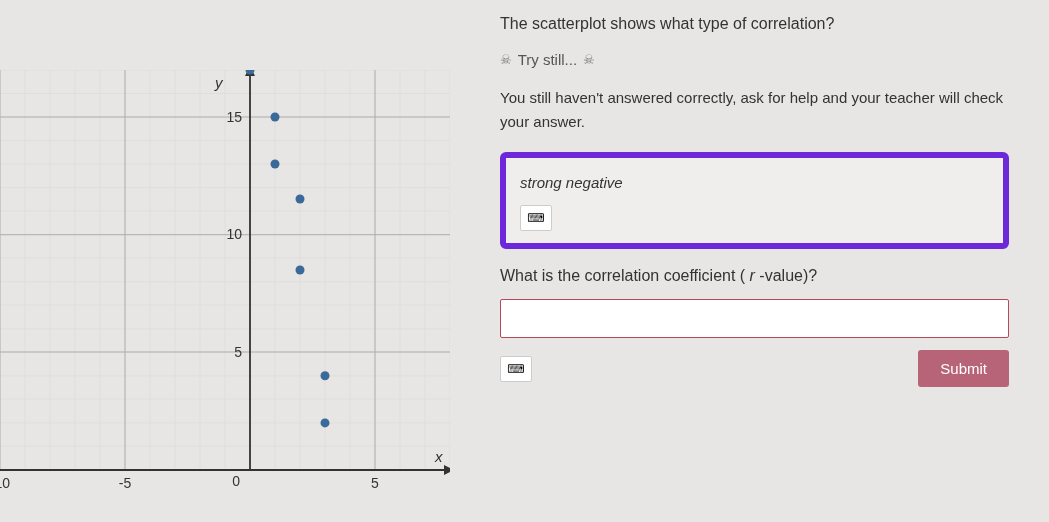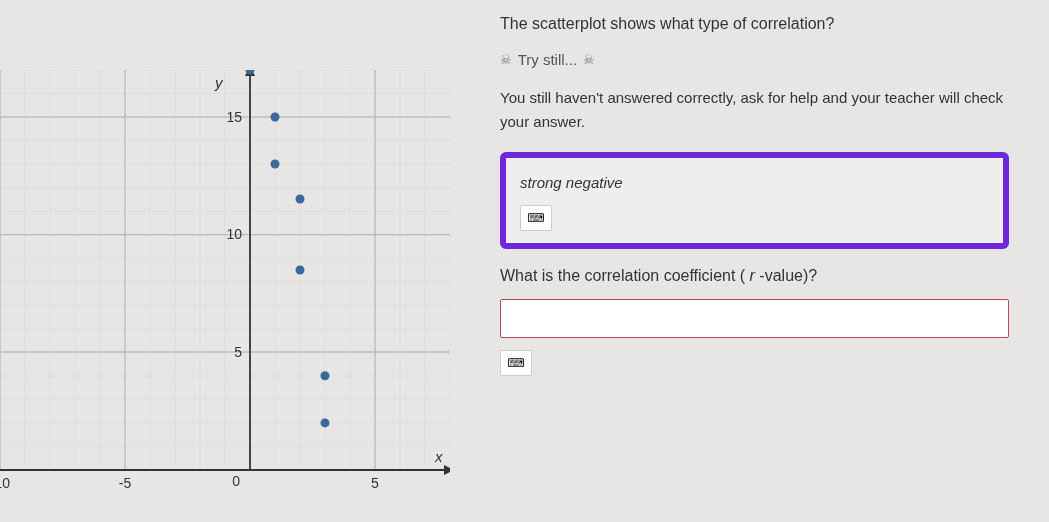--- a/index.html
+++ b/index.html
@@ -234,15 +234,16 @@
     <p class="second-question">
       <span>What is the correlation coefficient ( </span><span class="italic-var">r</span><span> -value)?</span>
     </p>
 
     <input type="text" class="input-field" value="" style="">
 
     <div class="submit-row">
       <button class="keyboard-btn">
         <span>⌨</span>
       </button>
+      <button class="submit-btn">Submit</button>
     </div>
   </div>
 </div>
 
 </body></html>

